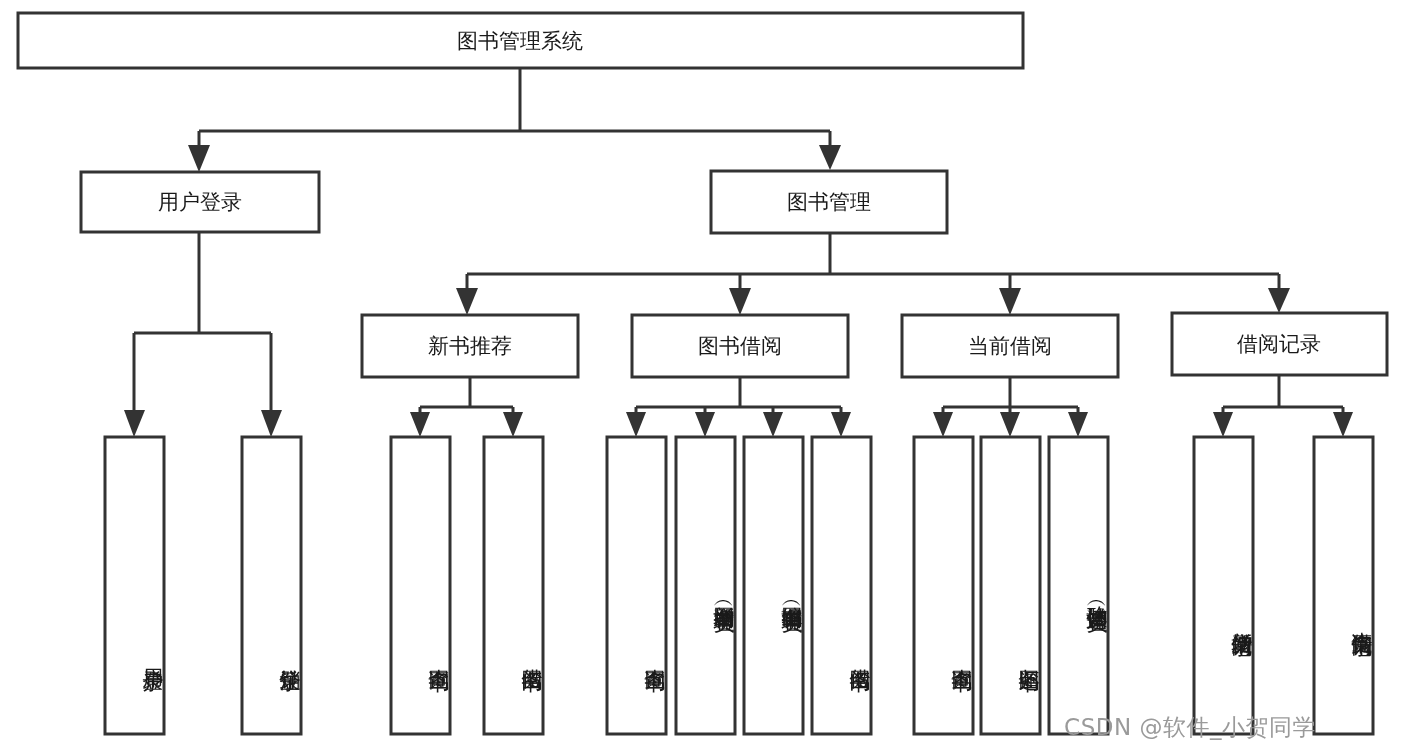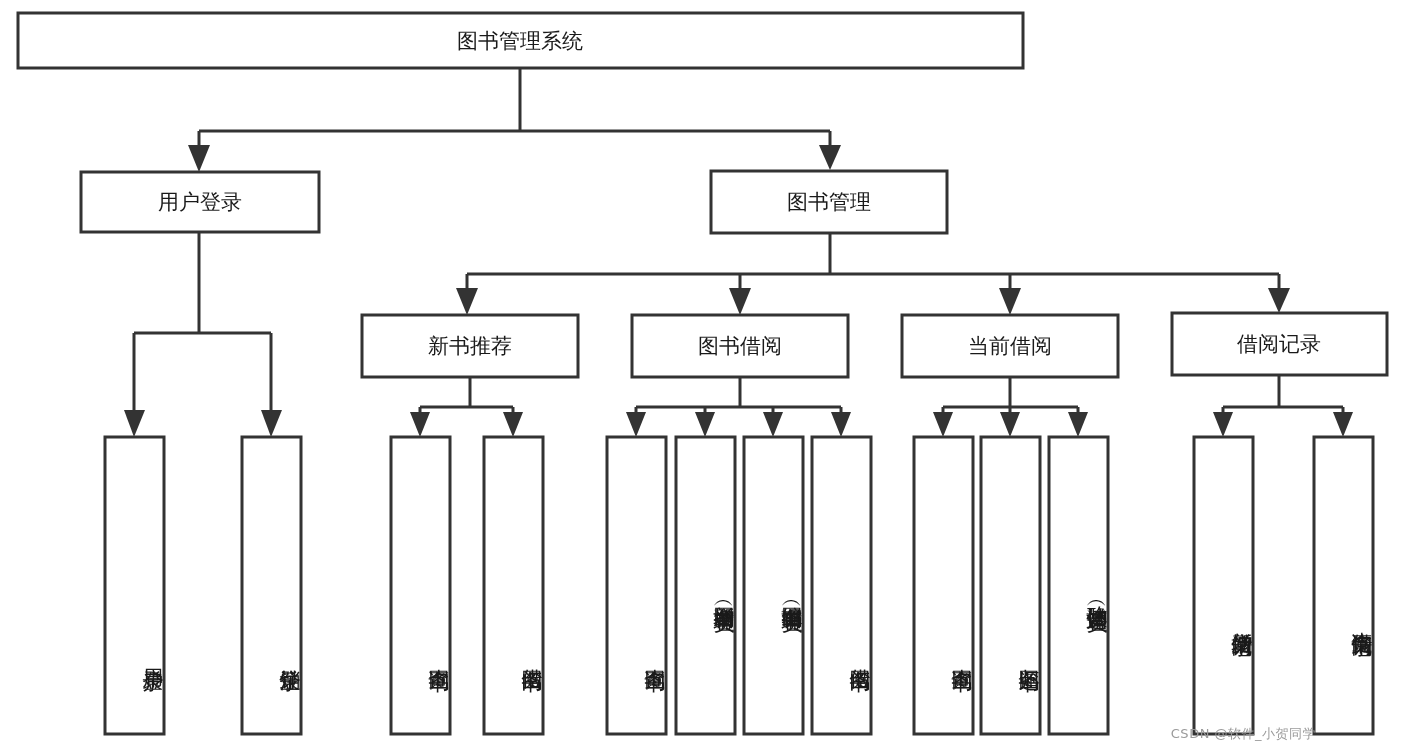--- a/index.html
+++ b/index.html
@@ -64,21 +64,21 @@
     pointer-events: none;
     display: flex;
     align-items: flex-start;
     justify-content: center;
   }
   .watermark {
     position: absolute;
     right: 8px;
     bottom: 4px;
     font-family: "DejaVu Sans", "Liberation Sans", sans-serif;
-    font-size: 13px;
+    font-size: 23px;
     color: #9a9a9a;
     white-space: nowrap;
     letter-spacing: 0.5px;
   }
 </style>
 </head>
 <body>
 
 <div id="diagram-root">
 

